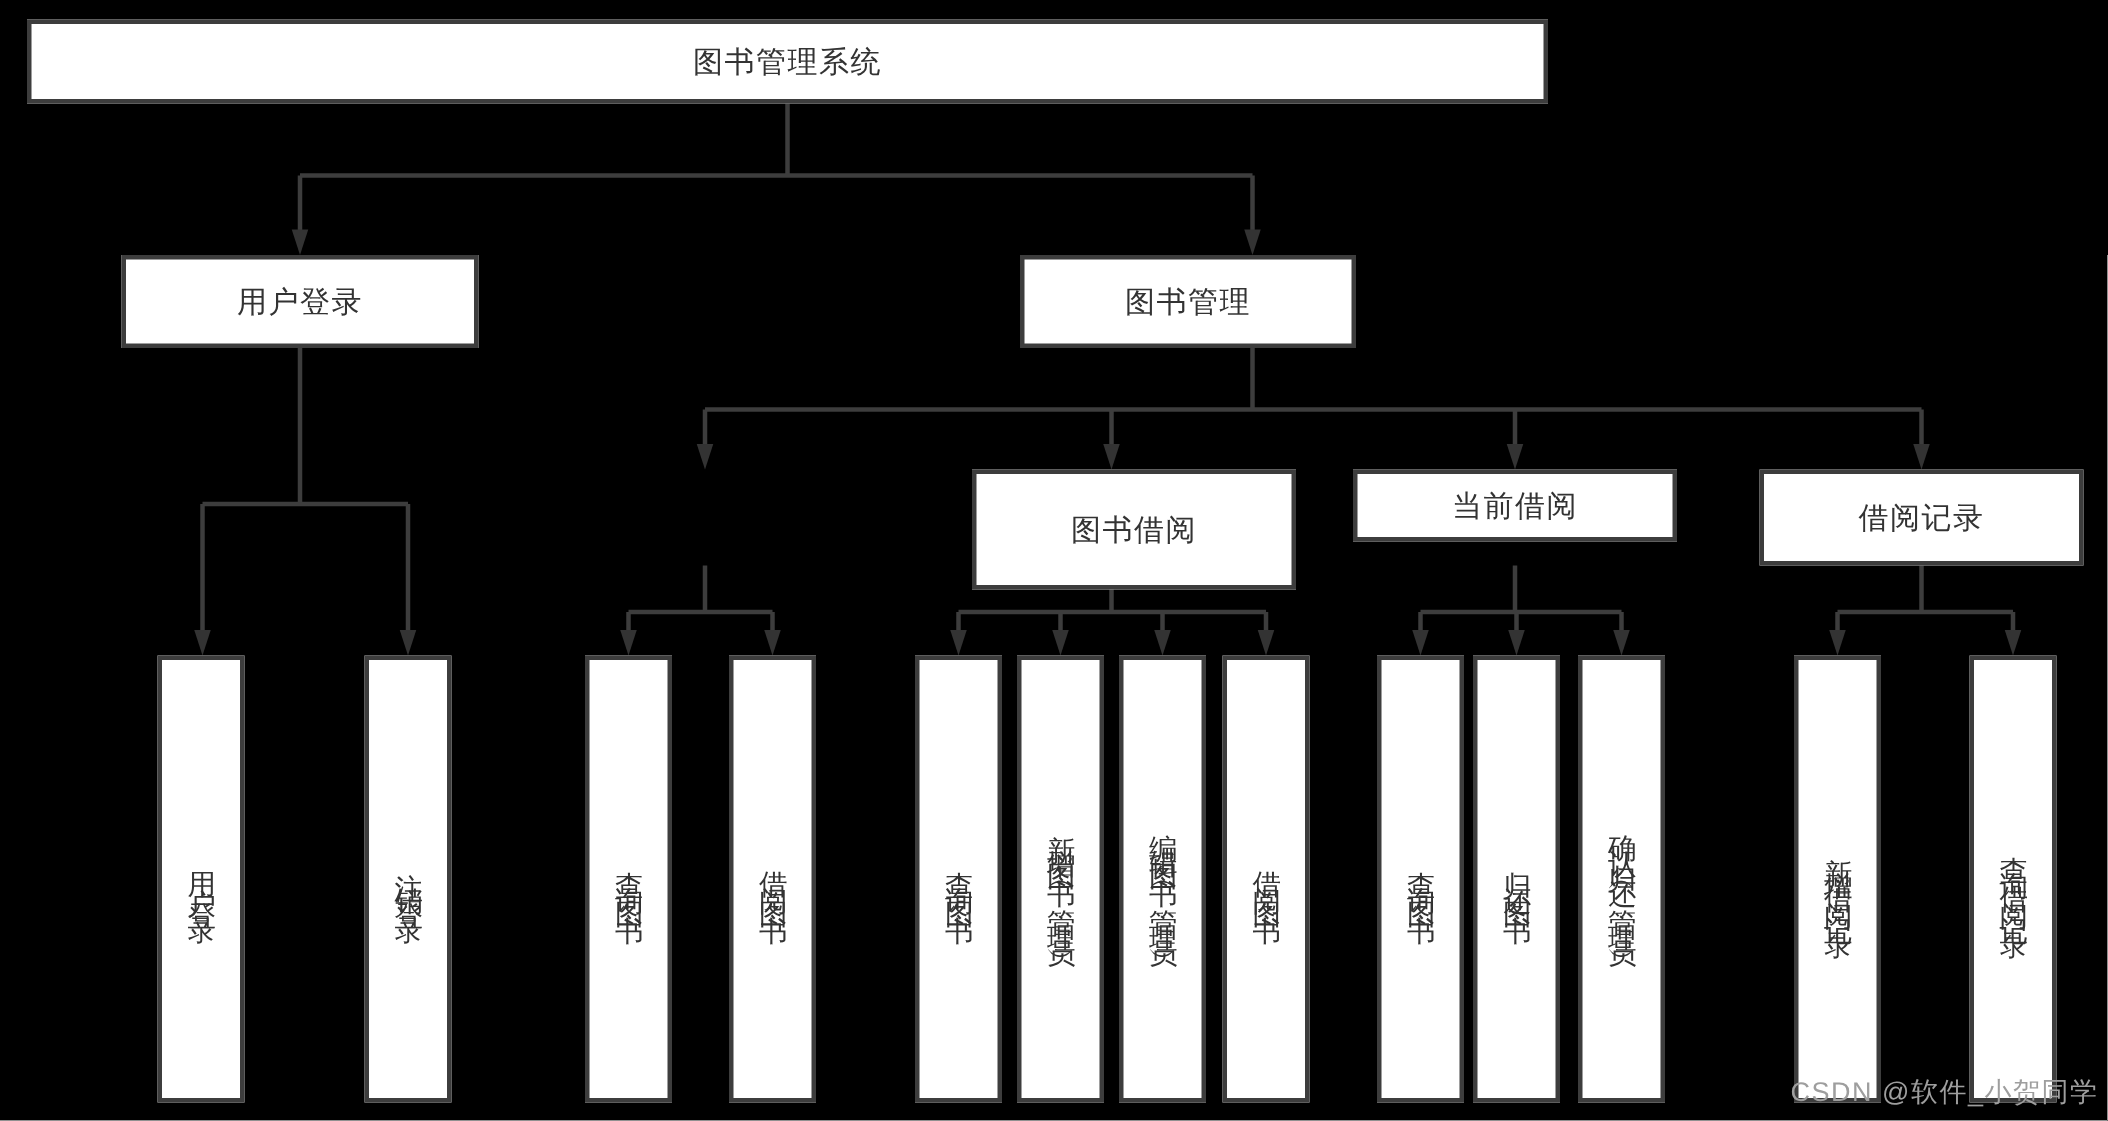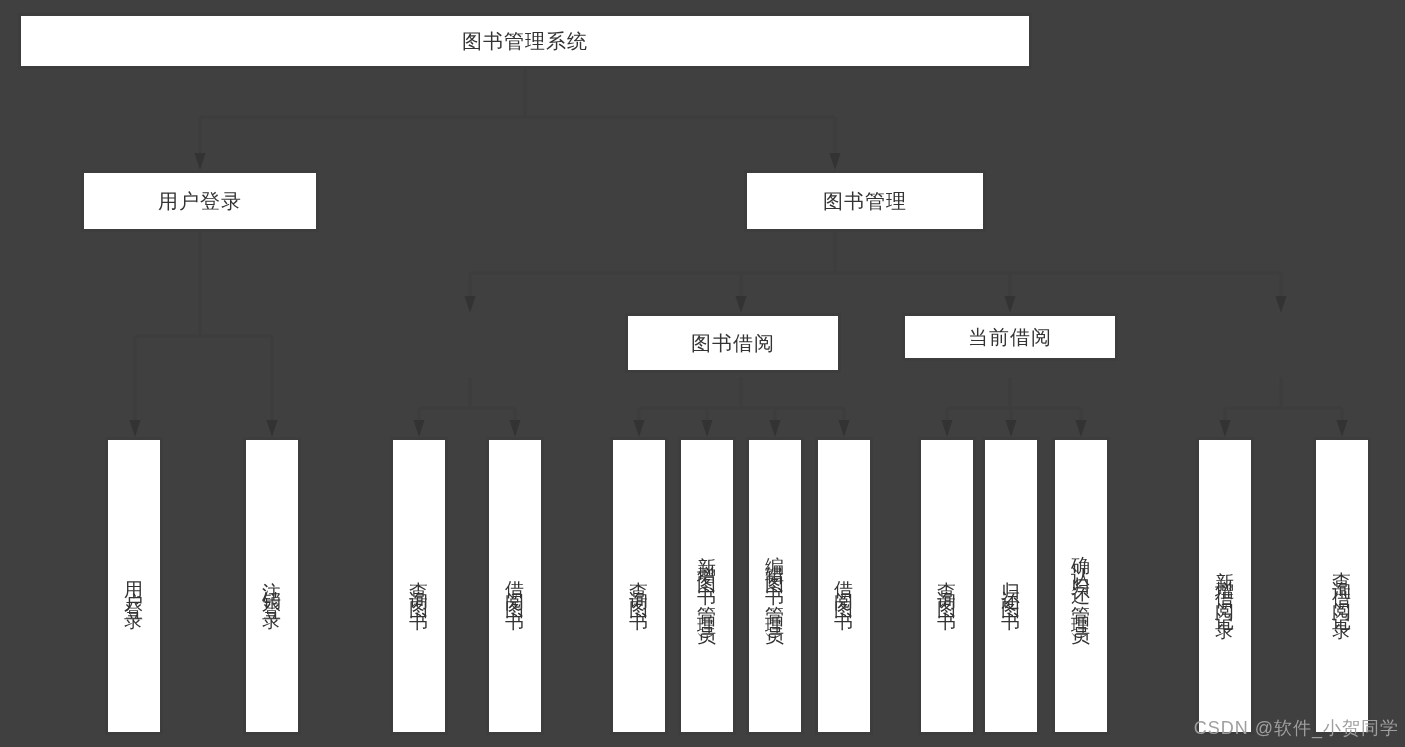--- a/index.html
+++ b/index.html
@@ -1,20 +1,20 @@
 <!DOCTYPE html>
 <html><head>
 <meta charset="utf-8">
 <style>
   html, body { margin: 0; padding: 0; background: #ffffff; }
   .canvas {
     position: relative;
     width: 1405px;
     height: 747px;
-    background: #404040;
+    background: #000000;
     font-family: "Liberation Sans", sans-serif;
     overflow: hidden;
   }
   .wires { position: absolute; left: 0; top: 0; width: 1405px; height: 747px; }
   .node {
     position: absolute;
     box-sizing: border-box;
     border: 3px solid #3d3d3d;
     background: #ffffff;
     color: #333333;
@@ -85,29 +85,32 @@
     <polygon points="1336.5,420 1347.5,420 1342,437" fill="#333333"></polygon>
   </svg>
 
   <div class="node node-h" style="left:18px;top:13px;width:1014px;height:56px">
     <span>图书管理系统</span>
   </div>
 
   <div class="node node-h" style="left:81px;top:170px;width:238px;height:62px">
     <span>用户登录</span>
   </div>
-  <div class="node node-h" style="left:744px;top:170px;width:242px;height:62px">
+  <div class="node node-h" style="left:680px;top:170px;width:224px;height:62px">
     <span>图书管理</span>
   </div>
 
-  <div class="node node-h" style="left:625px;top:313px;width:216px;height:60px">
+  <div class="node node-h" style="left:648px;top:313px;width:216px;height:80px">
     <span>图书借阅</span>
   </div>
   <div class="node node-h" style="left:902px;top:313px;width:216px;height:48px">
     <span>当前借阅</span>
+  </div>
+  <div class="node node-h" style="left:1173px;top:313px;width:216px;height:64px">
+    <span>借阅记录</span>
   </div>
 
   <div class="node node-v" style="left:105px;top:437px;width:58px;height:298px">
     <span class="vtext">用户登录</span>
   </div>
   <div class="node node-v" style="left:243px;top:437px;width:58px;height:298px">
     <span class="vtext">注销登录</span>
   </div>
 
   <div class="node node-v" style="left:390px;top:437px;width:58px;height:298px">

